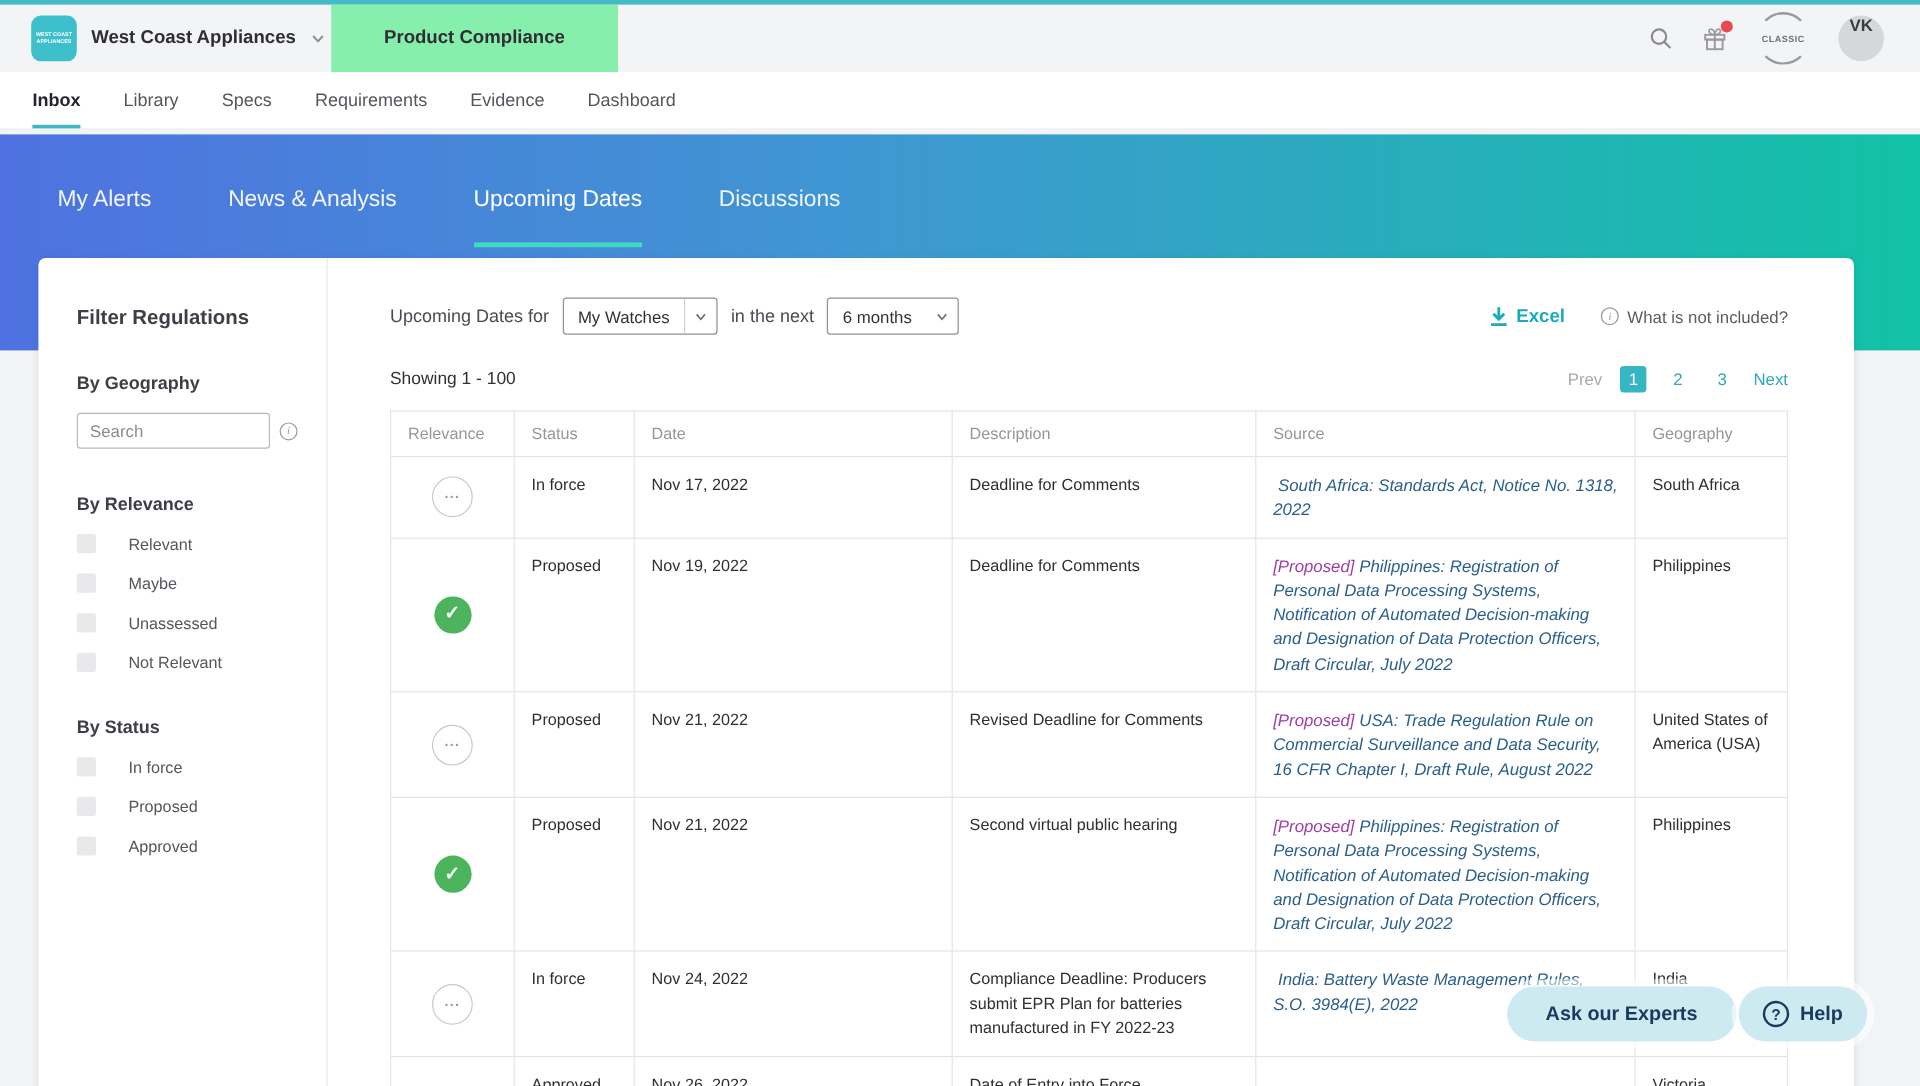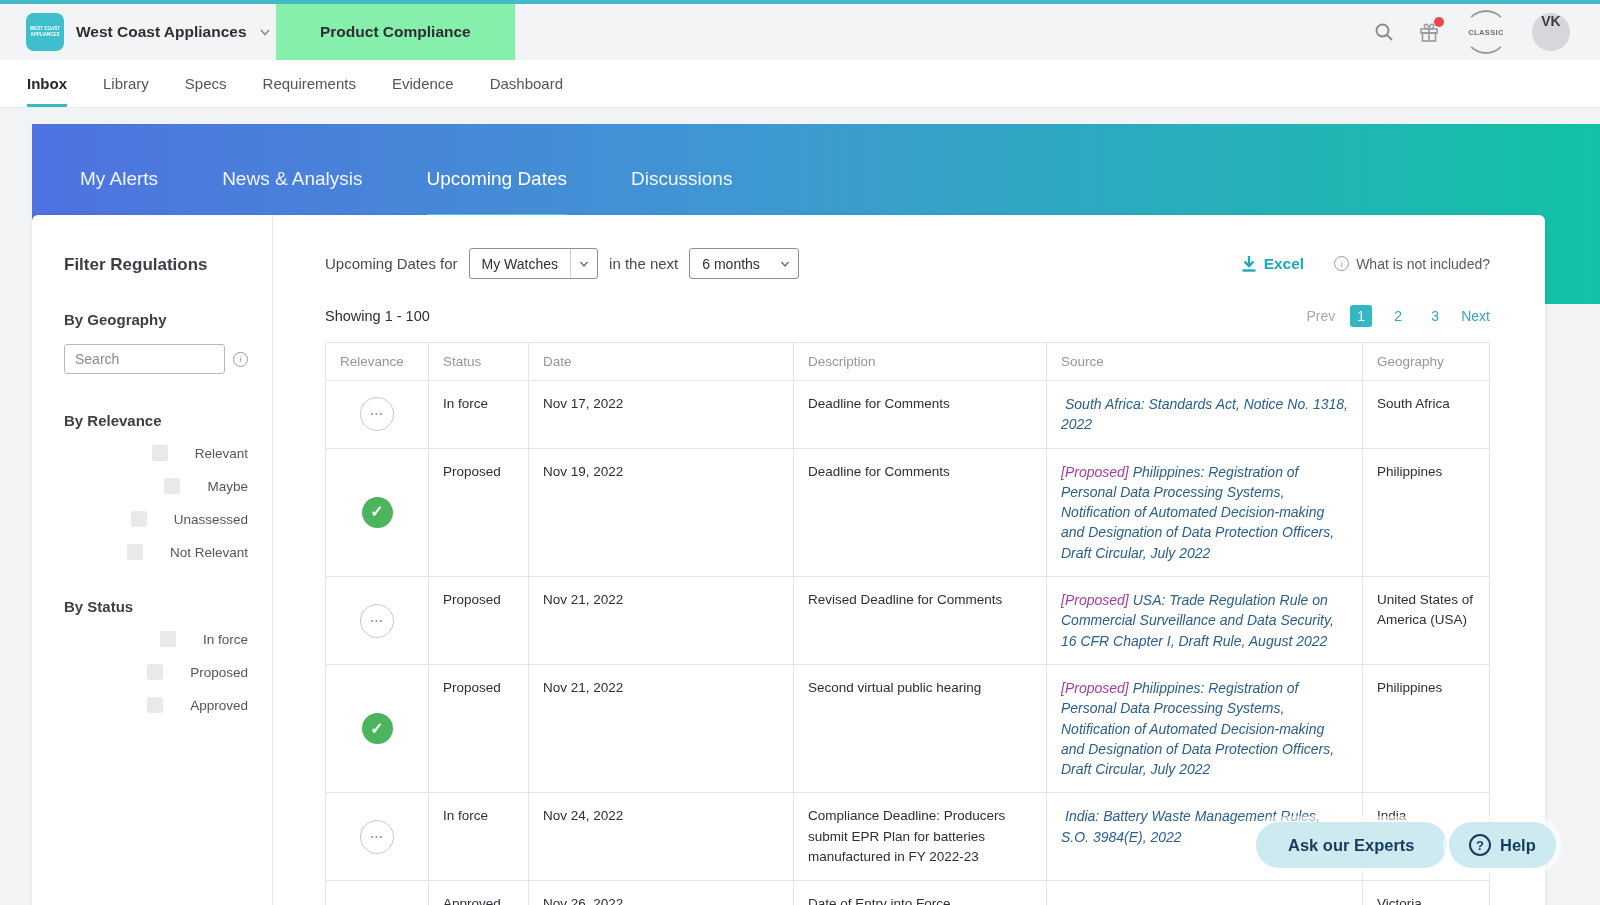--- a/index.html
+++ b/index.html
@@ -19,36 +19,36 @@
   .red-dot { position:absolute; top:-4px; right:-4px; width:10px; height:10px; border-radius:50%; background:#e8484f; }
   .classic { width:44px; height:44px; border-radius:50%; border:2px solid transparent; border-top-color:#9a9a9e; border-bottom-color:#9a9a9e; display:flex; align-items:center; justify-content:center; font-size:7.5px; font-weight:bold; letter-spacing:.4px; color:#6e6e74; }
   .avatar { width:38px; height:38px; border-radius:50%; background:#d5d7da; display:flex; align-items:flex-start; justify-content:center; font-size:14px; font-weight:bold; color:#3b3b42; cursor:pointer; }
 
   
   .navbar { position:absolute; top:60px; left:0; right:0; height:48px; background:#fff; border-bottom:1px solid #ebebee; display:flex; align-items:stretch; gap:36px; padding-left:27px; }
   .nav-item { display:flex; align-items:center; font-size:15px; color:#55555c; border-bottom:3px solid transparent; padding-top:3px; cursor:pointer; }
   .nav-item.active { color:#24242b; font-weight:bold; border-bottom-color:#3bb8c4; }
 
   
-  .hero { position:absolute; top:124px; left:0; right:0; height:180px; background:linear-gradient(90deg,#4f72e0 0%, #3f97d2 45%, #12c2a6 100%);margin-left:32px; }
+  .hero { position:absolute; top:112px; left:0; right:0; height:180px; background:linear-gradient(90deg,#4f72e0 0%, #3f97d2 45%, #12c2a6 100%); }
   .hero-tabs { display:flex; gap:64px; padding:44px 0 0 48px; }
   .hero-tab { font-size:19px; color:#f0f5ff; padding-bottom:24px; border-bottom:4px solid transparent; cursor:pointer; }
   .hero-tab.active { color:#fff; border-bottom-color:#41d9c6; }
 
   
   .card { position:absolute; left:32px; top:215px; width:1513px; height:700px; background:#fff; border-radius:6px 6px 0 0; box-shadow:0 1px 5px rgba(20,40,80,.10); display:flex; }
   .sidebar { width:241px; flex-shrink:0; border-right:1px solid #e7e7ea; padding:40px 24px 0 32px; }
   .sidebar h2 { font-size:17px; font-weight:bold; color:#3e3e46; margin-bottom:36px; }
   .sidebar h3 { font-size:15px; font-weight:bold; color:#3e3e46; margin-bottom:16px; }
   .filter-group { margin-bottom:38px; }
   .search-row { display:flex; align-items:center; gap:8px; }
   .search-input { width:161px; height:30px; border:1px solid #b9b9bd; border-radius:3px; padding:0 10px; font-size:14px; color:#44444a; font-family:"Liberation Sans",sans-serif; }
   .search-input::placeholder { color:#8a8a90; }
   .info-icon { width:15px; height:15px; border-radius:50%; border:1px solid #9a9a9e; color:#9a9a9e; font-size:9px; font-family:"Liberation Serif",serif; font-style:italic; display:inline-flex; align-items:center; justify-content:center; flex-shrink:0; }
-  .check-row { display:flex; align-items:center; gap:27px; margin-bottom:17px;justify-content:flex-end; }
+  .check-row { display:flex; align-items:center; gap:27px; margin-bottom:17px; }
   .checkbox { width:16px; height:16px; background:#e9e9ec; border-radius:2px; cursor:pointer; }
   .check-label { font-size:13.5px; color:#55555c; }
 
   
   .main { flex:1; padding:33px 55px 0 52px; position:relative; }
   .controls { display:flex; align-items:center; }
   .ctl-text { font-size:15px; color:#4a4a52; }
   .select { height:31px; border:1px solid #8f8f95; border-radius:3px; background:#fff; display:inline-flex; align-items:stretch; margin:0 11px; cursor:pointer; }
   .select .sel-label { display:flex; align-items:center; padding:0 12px; font-size:14px; color:#2f2f36; }
   .select .sel-arrow { display:flex; align-items:center; padding:0 8px; }

